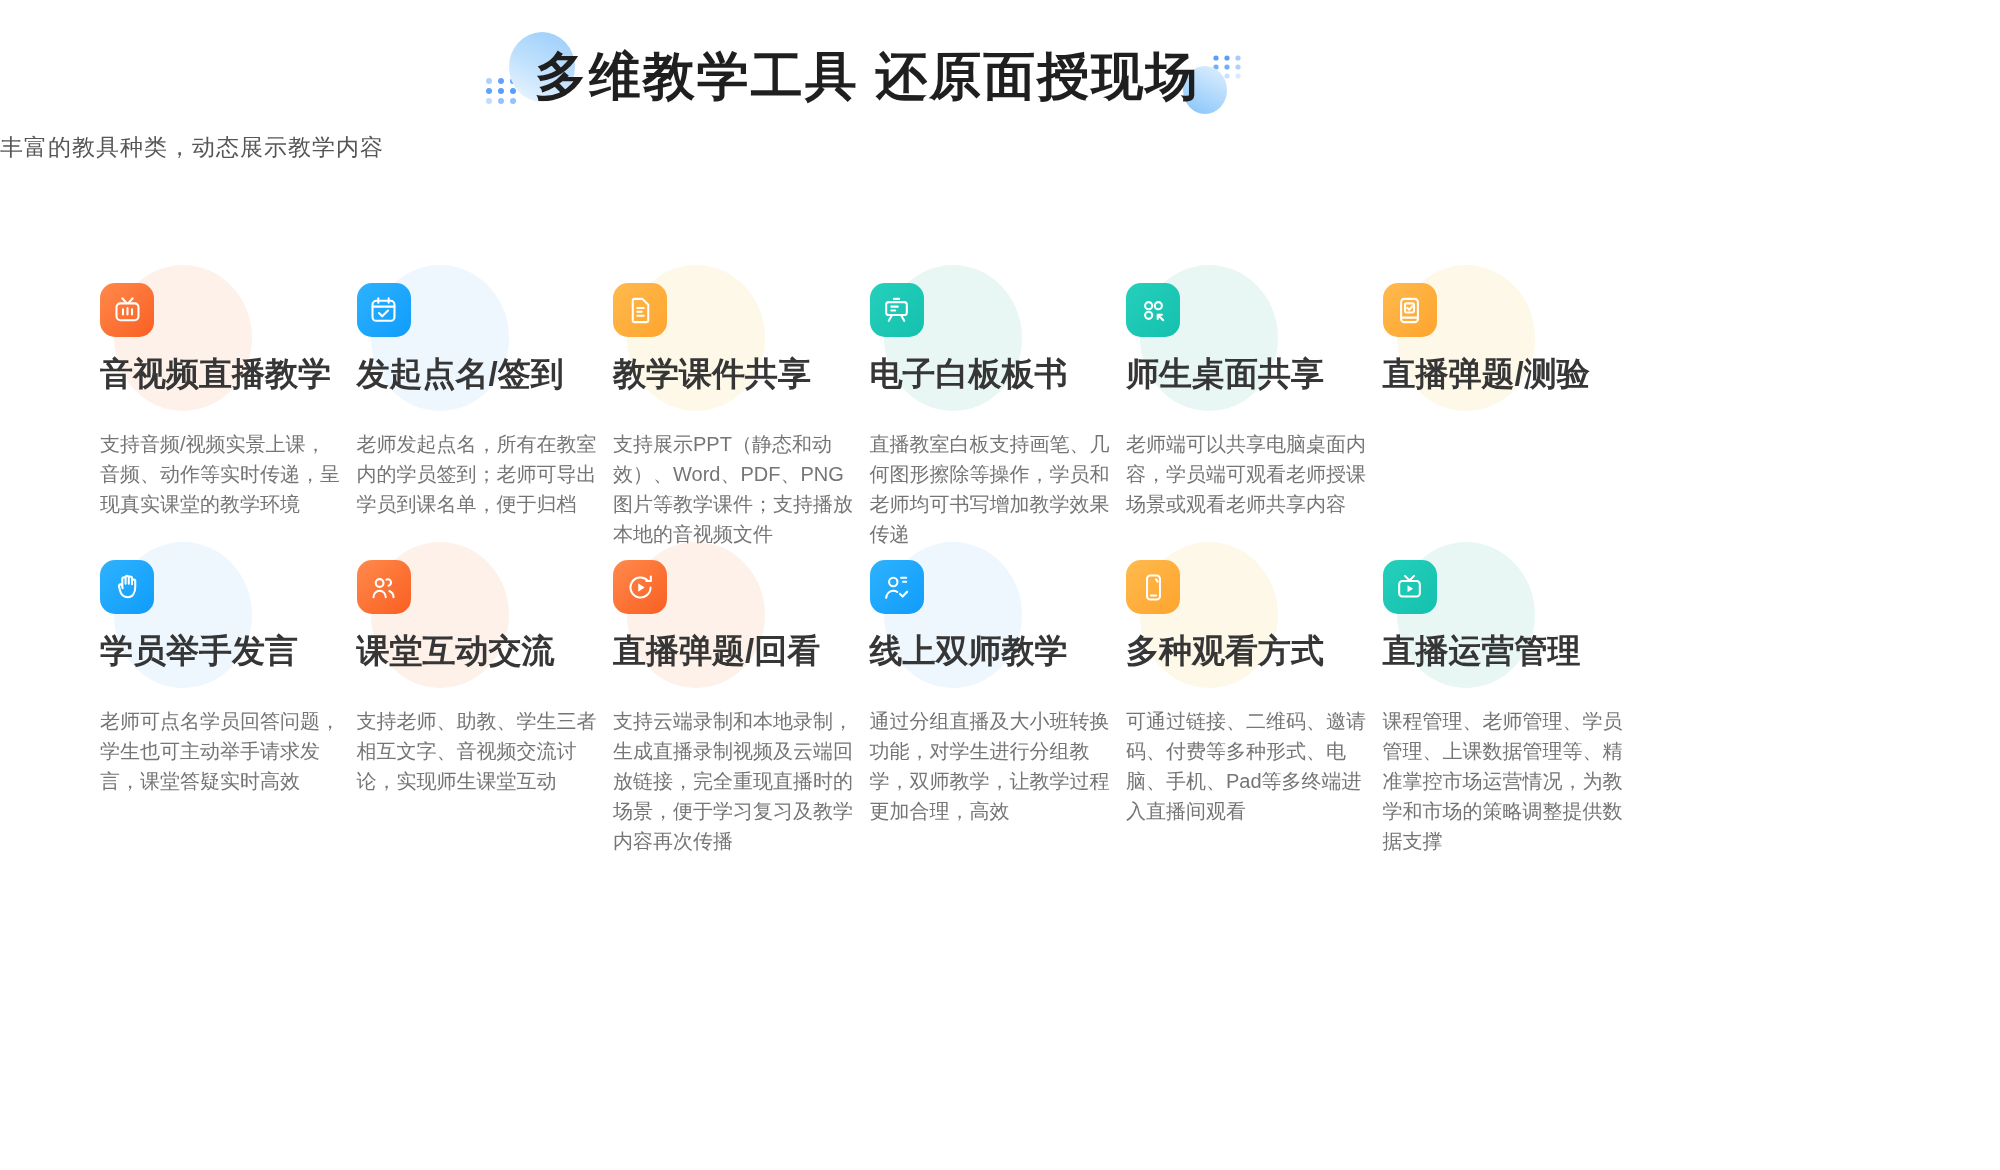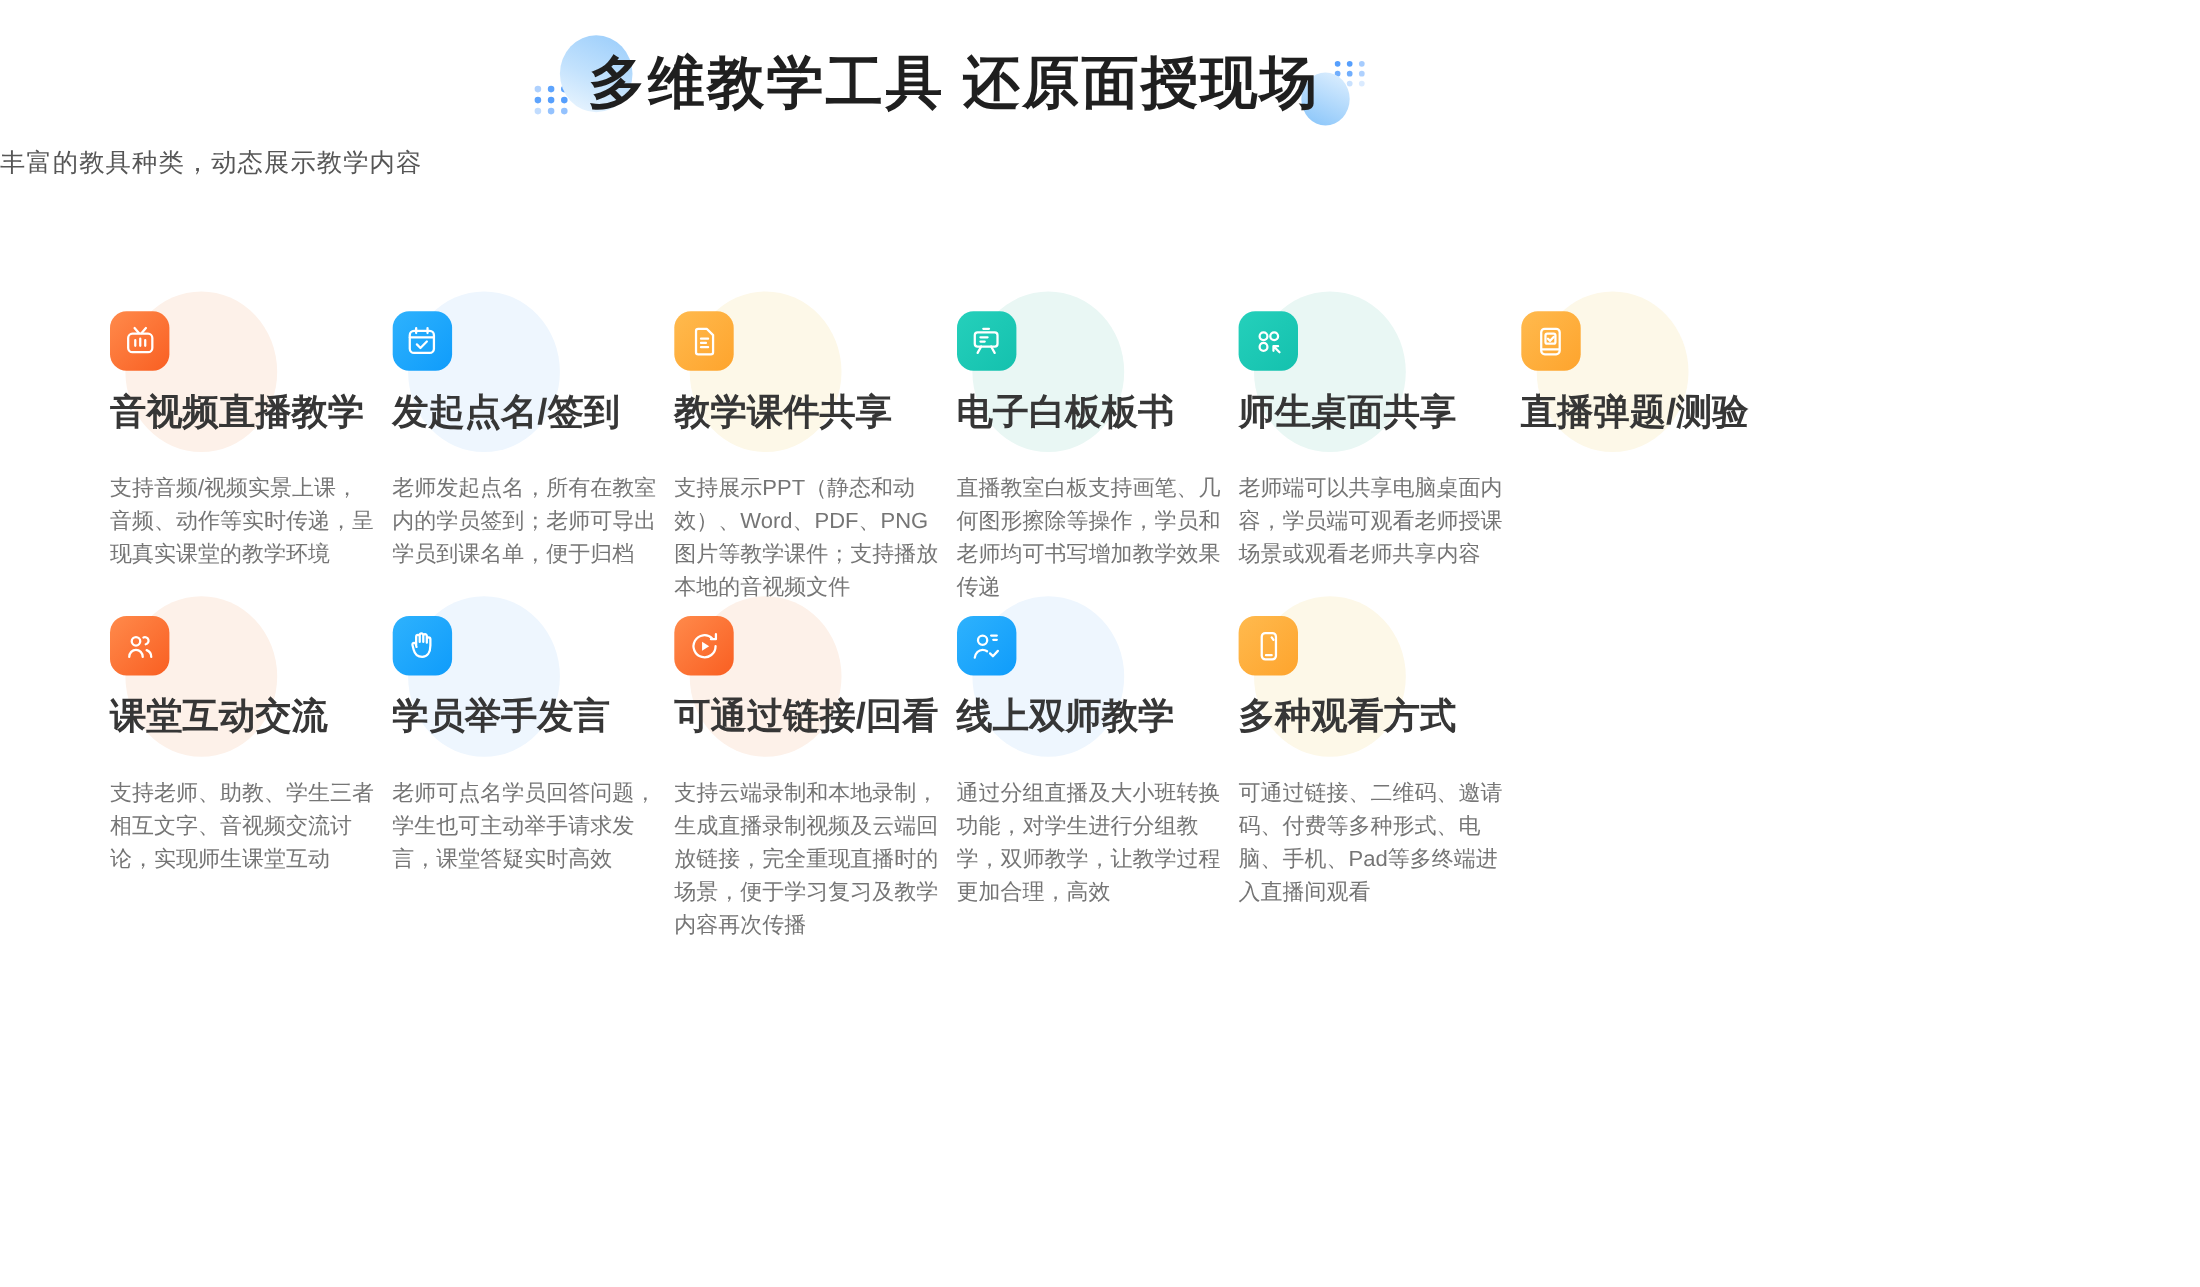--- a/index.html
+++ b/index.html
@@ -176,60 +176,60 @@
               <rect x="11" y="6" width="26" height="36" rx="5"></rect>
               <rect x="17" y="13" width="14" height="14" rx="2.5"></rect>
               <path d="M20.5 20l3 3 5-5.5"></path>
               <path d="M12 35h24"></path>
             </svg>
         </span>
       </div>
       <div class="card-title">直播弹题/测验</div>
     </div>
 
+    <div class="card theme-blue">
+      <div class="icon-wrap">
+        <span class="blob"></span>
+        <span class="icon-box">
+          <svg viewBox="0 0 48 48">
+              <path d="M16 22V10.5a2.5 2.5 0 0 1 5 0V18M21 18V8.5a2.5 2.5 0 0 1 5 0V18M26 18V9.5a2.5 2.5 0 0 1 5 0V18M31 19v-5a2.5 2.5 0 0 1 5 0v9c0 10-4.5 16-11.5 16S14 35 12.5 29l-1.7-6.8c-.4-1.5.7-3 2.3-3 1.1 0 2.1.8 2.4 1.9l1 3.9"></path>
+            </svg>
+        </span>
+      </div>
+      <div class="card-title">学员举手发言</div>
+      <div class="card-desc">老师可点名学员回答问题，学生也可主动举手请求发言，课堂答疑实时高效</div>
+    </div>
+
     <div class="card theme-orange">
       <div class="icon-wrap">
         <span class="blob"></span>
         <span class="icon-box">
           <svg viewBox="0 0 48 48">
               <circle cx="18" cy="17" r="6"></circle>
               <path d="M8.5 39c0-5.5 4.3-10 9.5-10s9.5 4.5 9.5 10"></path>
               <path d="M28.5 11.8a5 5 0 1 1 3.2 9.4M33 29.5c3.8 1.6 6.5 5.2 6.5 9.5"></path>
             </svg>
         </span>
       </div>
       <div class="card-title">课堂互动交流</div>
       <div class="card-desc">支持老师、助教、学生三者相互文字、音视频交流讨论，实现师生课堂互动</div>
     </div>
 
-    <div class="card theme-blue">
-      <div class="icon-wrap">
-        <span class="blob"></span>
-        <span class="icon-box">
-          <svg viewBox="0 0 48 48">
-              <path d="M16 22V10.5a2.5 2.5 0 0 1 5 0V18M21 18V8.5a2.5 2.5 0 0 1 5 0V18M26 18V9.5a2.5 2.5 0 0 1 5 0V18M31 19v-5a2.5 2.5 0 0 1 5 0v9c0 10-4.5 16-11.5 16S14 35 12.5 29l-1.7-6.8c-.4-1.5.7-3 2.3-3 1.1 0 2.1.8 2.4 1.9l1 3.9"></path>
-            </svg>
-        </span>
-      </div>
-      <div class="card-title">学员举手发言</div>
-      <div class="card-desc">老师可点名学员回答问题，学生也可主动举手请求发言，课堂答疑实时高效</div>
-    </div>
-
     <div class="card theme-orange">
       <div class="icon-wrap">
         <span class="blob"></span>
         <span class="icon-box">
           <svg viewBox="0 0 48 48">
               <path d="M39.5 24a15.5 15.5 0 1 1-4.6-11"></path>
               <path d="M40 7v7h-7"></path>
               <path d="M20.5 17.5l10 6.5-10 6.5z" fill="#fff" stroke="none"></path>
             </svg>
         </span>
       </div>
-      <div class="card-title">可通过链接/回看</div>
+      <div class="card-title">直播弹题/回看</div>
       <div class="card-desc">支持云端录制和本地录制，生成直播录制视频及云端回放链接，完全重现直播时的场景，便于学习复习及教学内容再次传播</div>
     </div>
 
     <div class="card theme-blue">
       <div class="icon-wrap">
         <span class="blob"></span>
         <span class="icon-box">
           <svg viewBox="0 0 48 48">
               <circle cx="19" cy="15.5" r="6.5"></circle>
               <path d="M8 40c.8-6.5 5.4-11 11-11 2.3 0 4.5.7 6.3 2"></path>
@@ -250,15 +250,29 @@
               <rect x="14" y="5.5" width="20" height="37" rx="5"></rect>
               <path d="M28 11.5l2.5 3.5"></path>
               <path d="M20 36.5h8"></path>
             </svg>
         </span>
       </div>
       <div class="card-title">多种观看方式</div>
       <div class="card-desc">可通过链接、二维码、邀请码、付费等多种形式、电脑、手机、Pad等多终端进入直播间观看</div>
     </div>
 
+    <div class="card theme-teal">
+      <div class="icon-wrap">
+        <span class="blob"></span>
+        <span class="icon-box">
+          <svg viewBox="0 0 48 48">
+              <rect x="8" y="14" width="32" height="24" rx="5"></rect>
+              <path d="M17 6l7 7 7-7"></path>
+              <path d="M21 20.5l8.5 5.5-8.5 5.5z" fill="#fff" stroke="none"></path>
+            </svg>
+        </span>
+      </div>
+      <div class="card-title">直播运营管理</div>
+      <div class="card-desc">课程管理、老师管理、学员管理、上课数据管理等、精准掌控市场运营情况，为教学和市场的策略调整提供数据支撑</div>
+    </div>
 
   </div>
 </div>
 
 </body></html>

